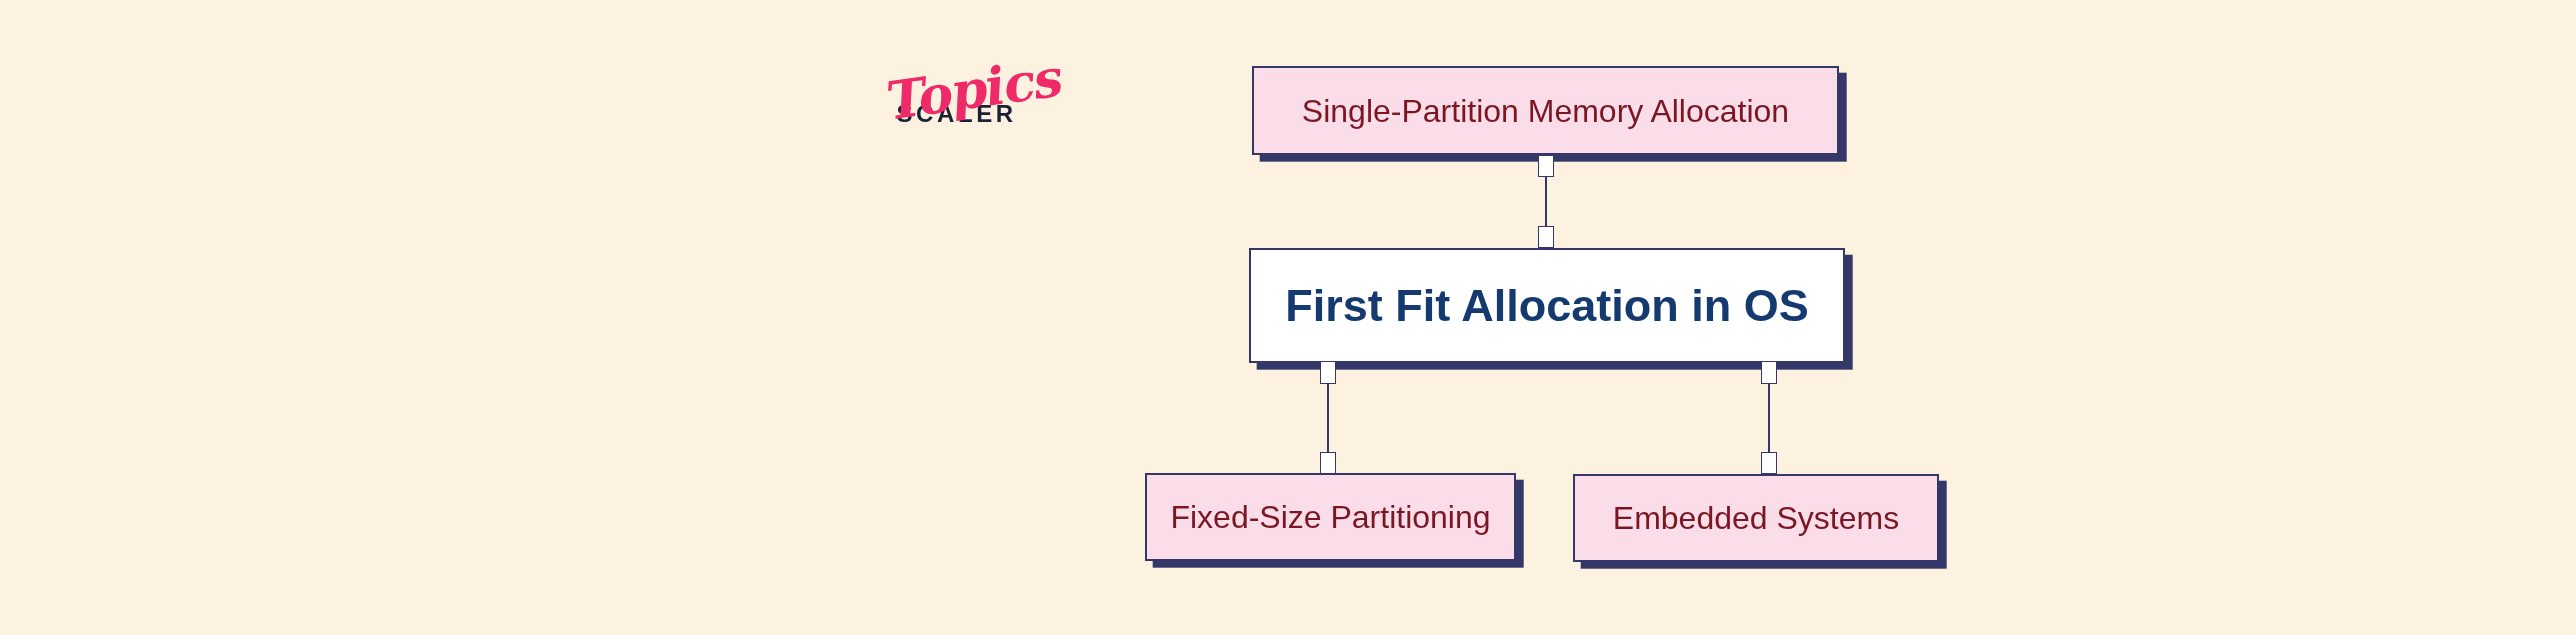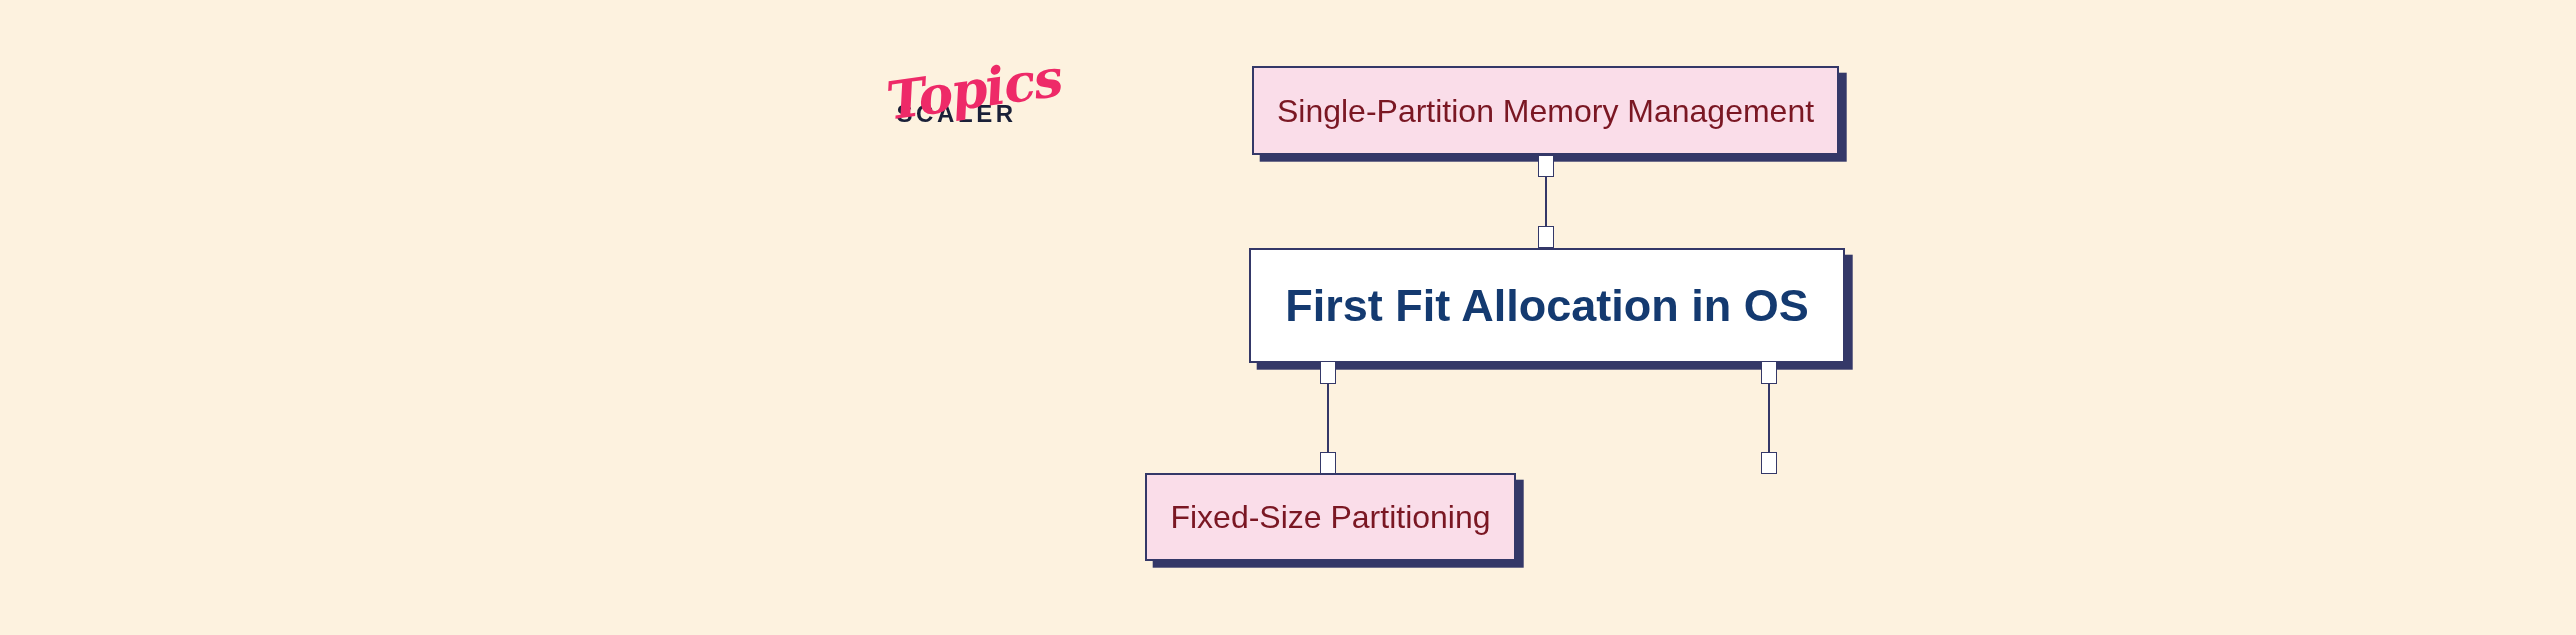--- a/index.html
+++ b/index.html
@@ -124,26 +124,29 @@
 
   <div class="edge-line edge-line-left"></div>
   <div class="edge-pin pin-b1"></div>
   <div class="edge-pin pin-b2"></div>
 
   <div class="edge-line edge-line-right"></div>
   <div class="edge-pin pin-c1"></div>
   <div class="edge-pin pin-c2"></div>
 
   <div class="node node-pink node-top">
-    <span>Single-Partition Memory Management</span>
+    <span>Single-Partition Memory Allocation</span>
   </div>
 
   <div class="node node-blue node-center">
     <span>First Fit Allocation in OS</span>
   </div>
 
   <div class="node node-pink node-bl">
     <span>Fixed-Size Partitioning</span>
   </div>
 
+  <div class="node node-pink node-br">
+    <span>Embedded Systems</span>
+  </div>
 
 </div>
 
 
 </body></html>

